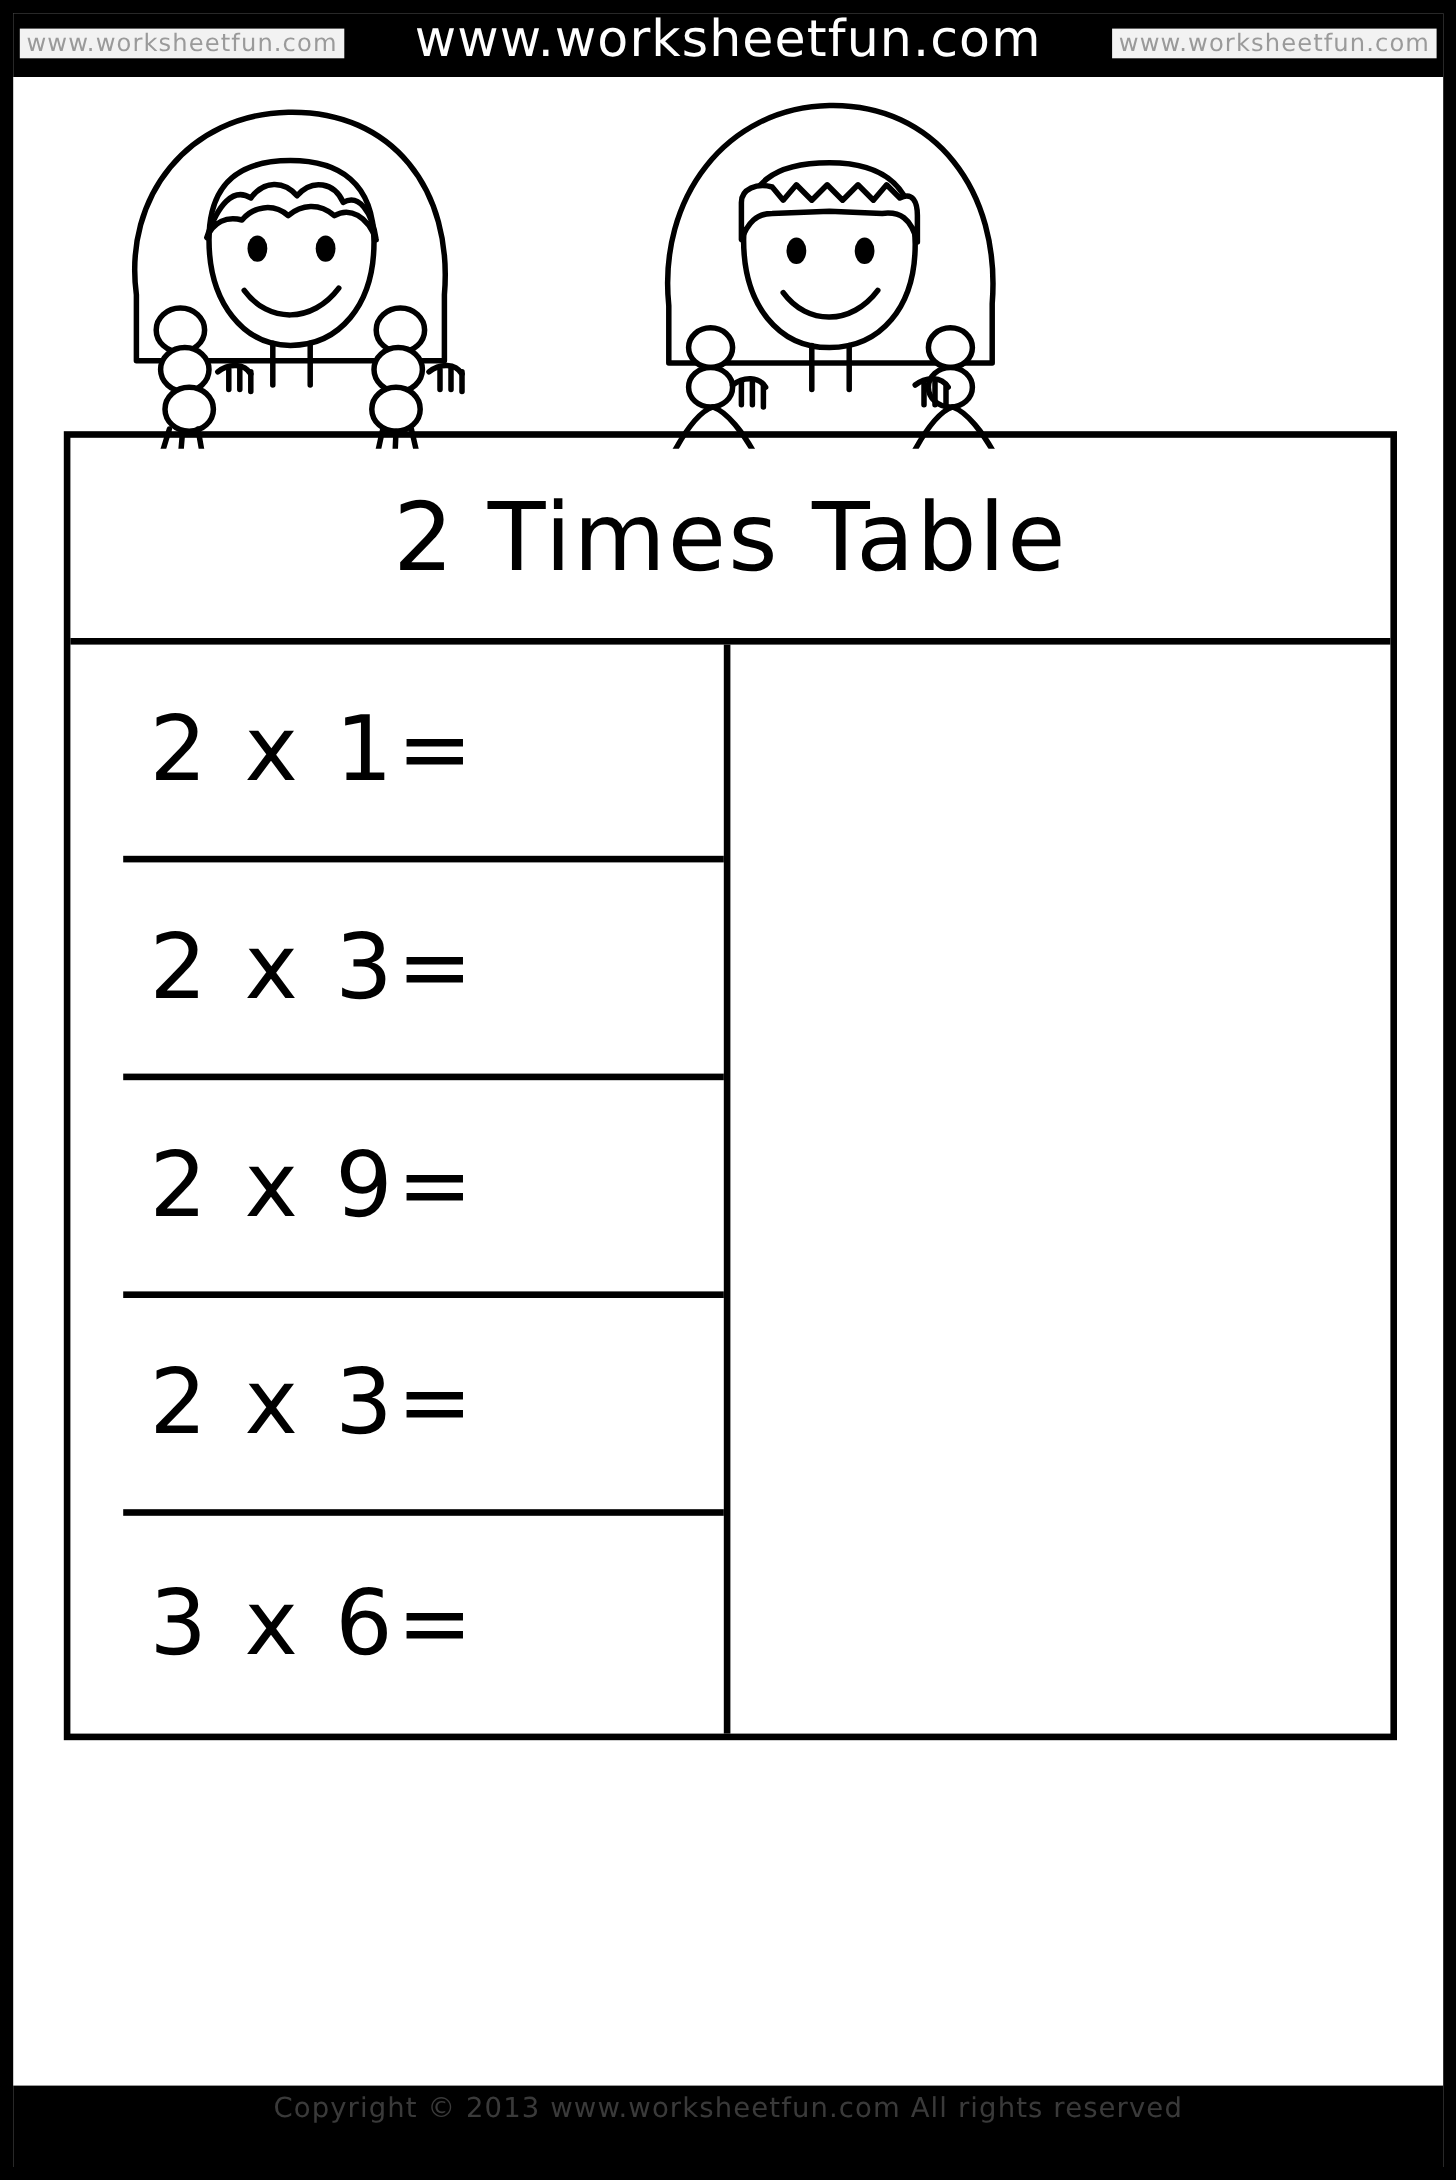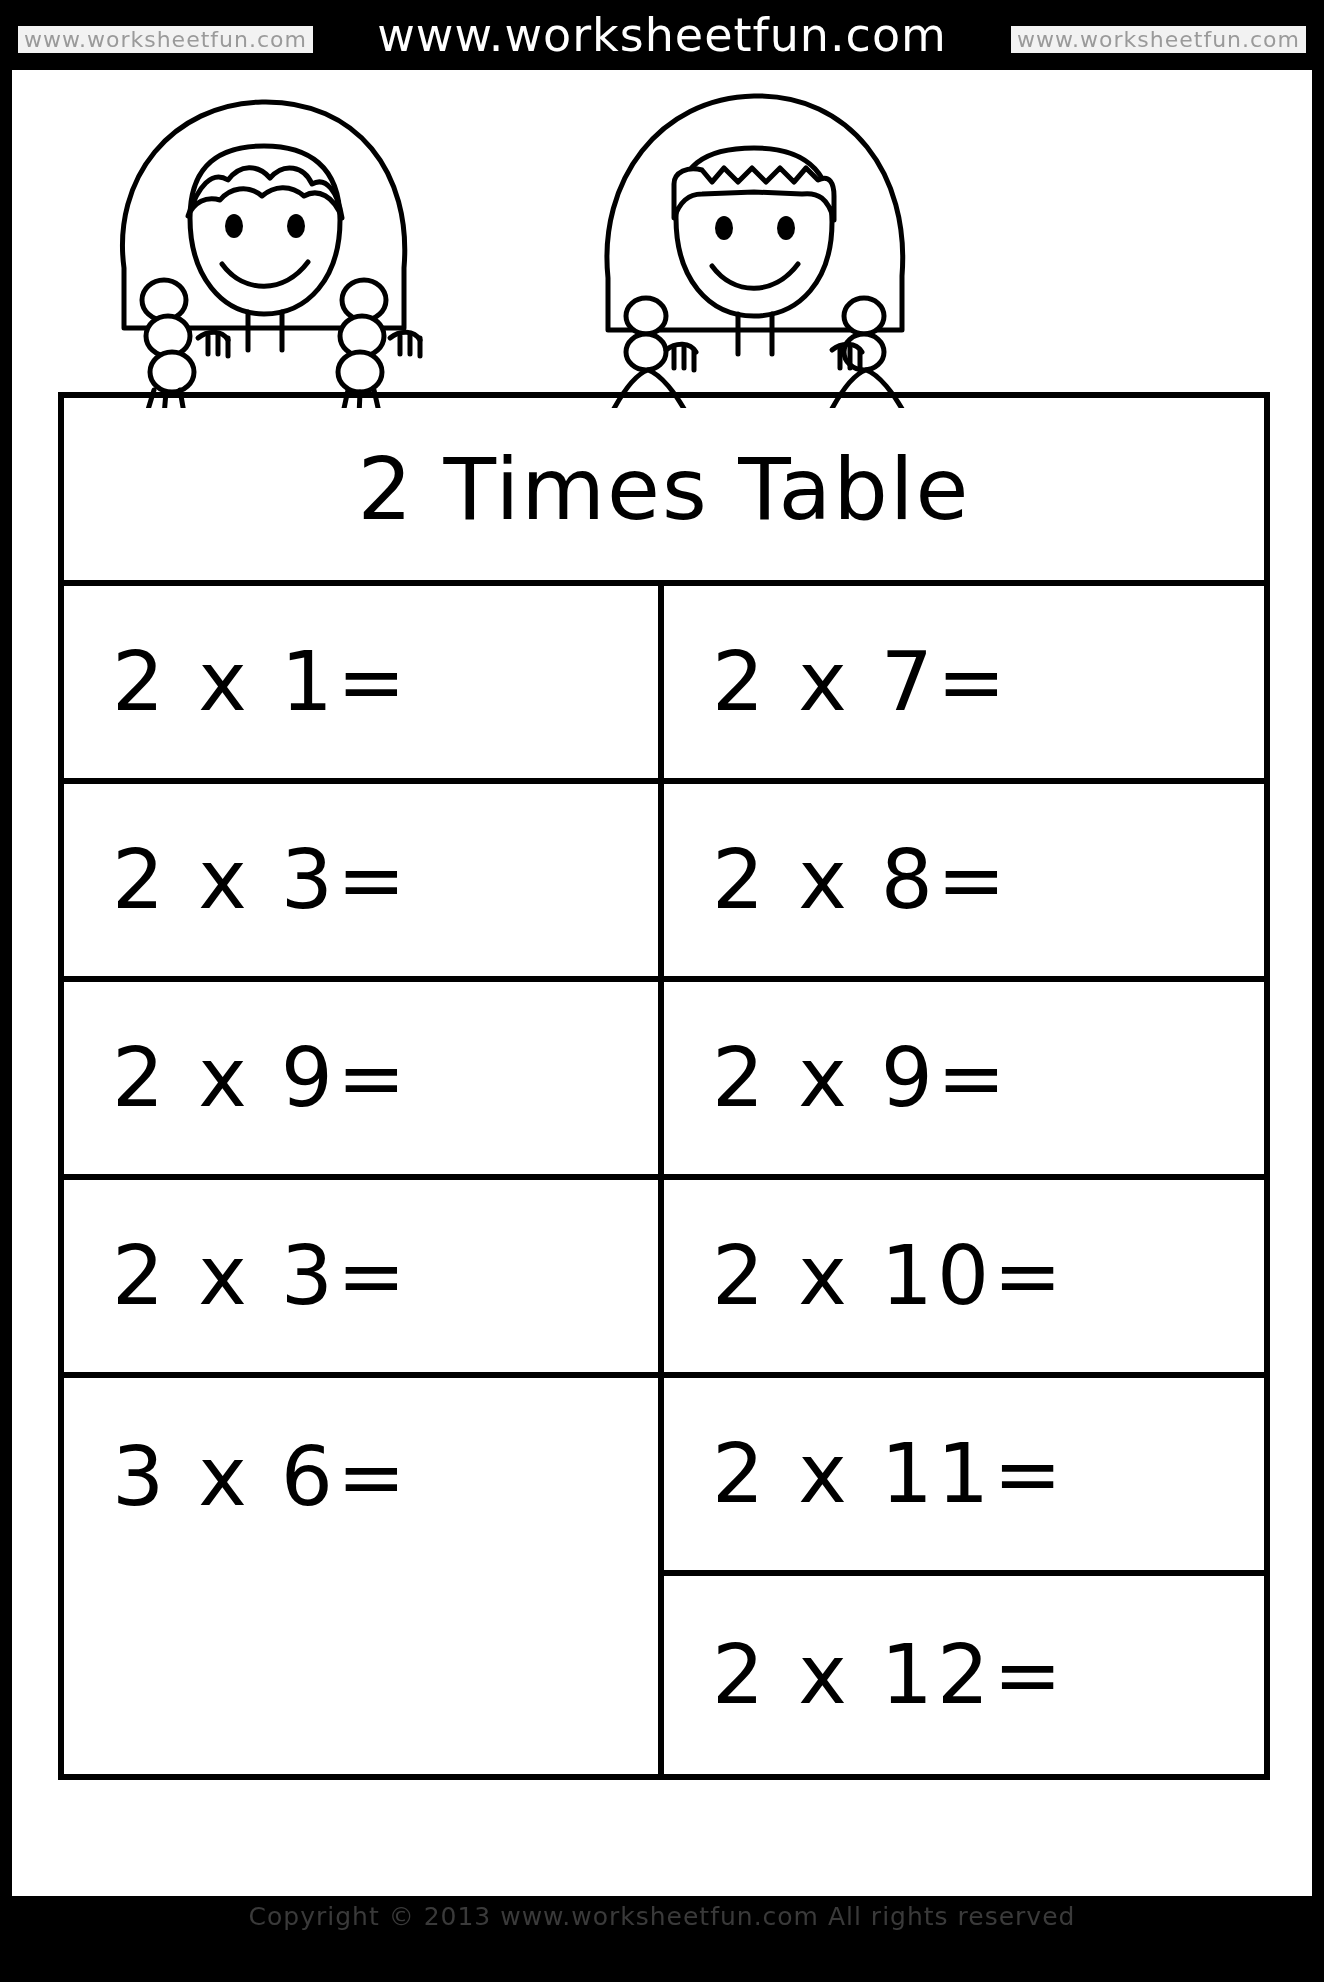--- a/index.html
+++ b/index.html
@@ -112,21 +112,22 @@
   }
   .col.left {
     border-right: 6px solid #000;
   }
   .cell {
     height: 198px;
     box-sizing: border-box;
     border-bottom: 6px solid #000;
     display: flex;
     align-items: center;
-    padding-left: 48px;
+    padding-left: 24px;
+    margin-left: 48px;
   }
   .cell.last {
     border-bottom: none;
   }
   .cell-text {
     font-family: "DejaVu Sans", sans-serif;
     font-size: 82px;
     letter-spacing: 4px;
     color: #000;
     line-height: 1;
@@ -246,40 +247,20 @@
           <div class="cell">
             <span class="cell-text">2 x 9=</span>
           </div>
           <div class="cell">
             <span class="cell-text">2 x 3=</span>
           </div>
           <div class="cell last">
             <span class="cell-text">3 x 6=</span>
           </div>
         </div>
-        <div class="col right">
-          <div class="cell">
-            <span class="cell-text">2 x 7=</span>
-          </div>
-          <div class="cell">
-            <span class="cell-text">2 x 8=</span>
-          </div>
-          <div class="cell">
-            <span class="cell-text">2 x 9=</span>
-          </div>
-          <div class="cell">
-            <span class="cell-text">2 x 10=</span>
-          </div>
-          <div class="cell">
-            <span class="cell-text">2 x 11=</span>
-          </div>
-          <div class="cell last">
-            <span class="cell-text">2 x 12=</span>
-          </div>
-        </div>
       </div>
     </div>
 
     <div class="footer">
       <div class="footer-text">Copyright © 2013 www.worksheetfun.com All rights reserved</div>
     </div>
 
   </div>
 </div>
 

